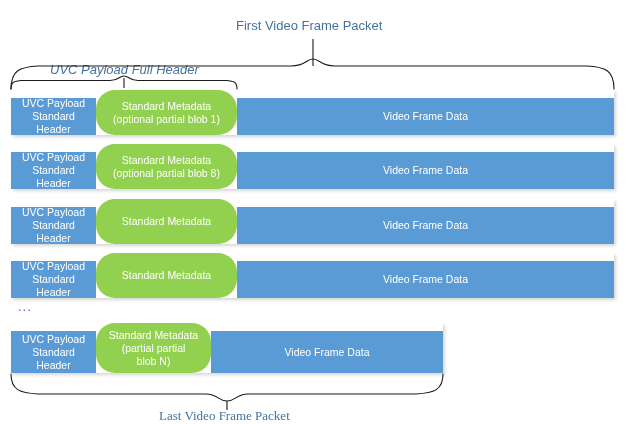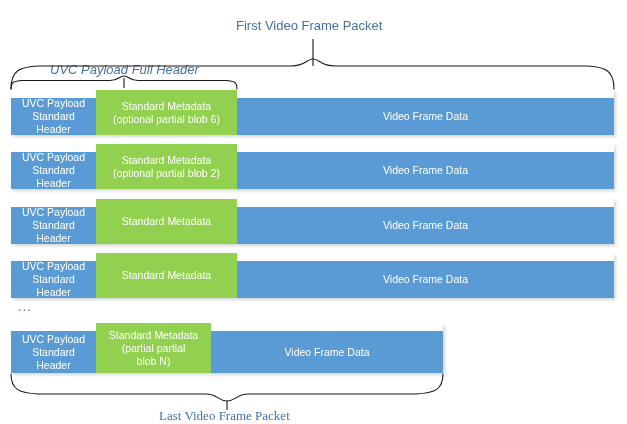--- a/index.html
+++ b/index.html
@@ -59,21 +59,21 @@
     justify-content: center;
     text-align: center;
     color: #ffffff;
     font-size: 10.5px;
     line-height: 13px;
     padding: 0 3px;
     font-family: "Liberation Sans", sans-serif;
     overflow: hidden;
   }
   .seg-blue  { background: #5b9bd5; margin-top: 8px; }
-  .seg-green { background: #92d050; }
+  .seg-green { background: #92d050; border-radius: 19px; }
 
   #row-1 { left: 11px; top: 78px;  width: 603px; height: 45px; }
   #row-2 { left: 11px; top: 132px; width: 603px; height: 45px; }
   #row-3 { left: 11px; top: 187px; width: 603px; height: 45px; }
   #row-4 { left: 11px; top: 241px; width: 603px; height: 45px; }
   #row-n { left: 11px; top: 311px; width: 432px; height: 50px; }
 
   #row-1 .s0, #row-2 .s0, #row-3 .s0, #row-4 .s0 { width: 85px; }
   #row-1 .s1, #row-2 .s1, #row-3 .s1, #row-4 .s1 { width: 141px; }
   #row-1 .s2, #row-2 .s2, #row-3 .s2, #row-4 .s2 { flex: 1 1 auto; }
@@ -119,33 +119,33 @@
              C 236 389, 236 382, 248 382 L 416 382 C 434 381, 443 378, 443 362" stroke="#1a1a1a" stroke-width="1.1" fill="none" stroke-linecap="round"></path>
 
     <path d="M 227 389 L 227 398" stroke="#000000" stroke-width="1" fill="none"></path>
   </svg>
 
   <div class="row" id="row-1">
     <div class="seg seg-blue s0">
       <span><span>UVC Payload</span><br><span>Standard Header</span></span>
     </div>
     <div class="seg seg-green s1">
-      <span><span>Standard Metadata</span><br><span>(optional partial blob 6)</span></span>
+      <span><span>Standard Metadata</span><br><span>(optional partial blob 1)</span></span>
     </div>
     <div class="seg seg-blue s2">
       <span>Video Frame Data</span>
     </div>
   </div>
 
   <div class="row" id="row-2">
     <div class="seg seg-blue s0">
       <span><span>UVC Payload</span><br><span>Standard Header</span></span>
     </div>
     <div class="seg seg-green s1">
-      <span><span>Standard Metadata</span><br><span>(optional partial blob 2)</span></span>
+      <span><span>Standard Metadata</span><br><span>(optional partial blob 8)</span></span>
     </div>
     <div class="seg seg-blue s2">
       <span>Video Frame Data</span>
     </div>
   </div>
 
   <div class="row" id="row-3">
     <div class="seg seg-blue s0">
       <span><span>UVC Payload</span><br><span>Standard Header</span></span>
     </div>

